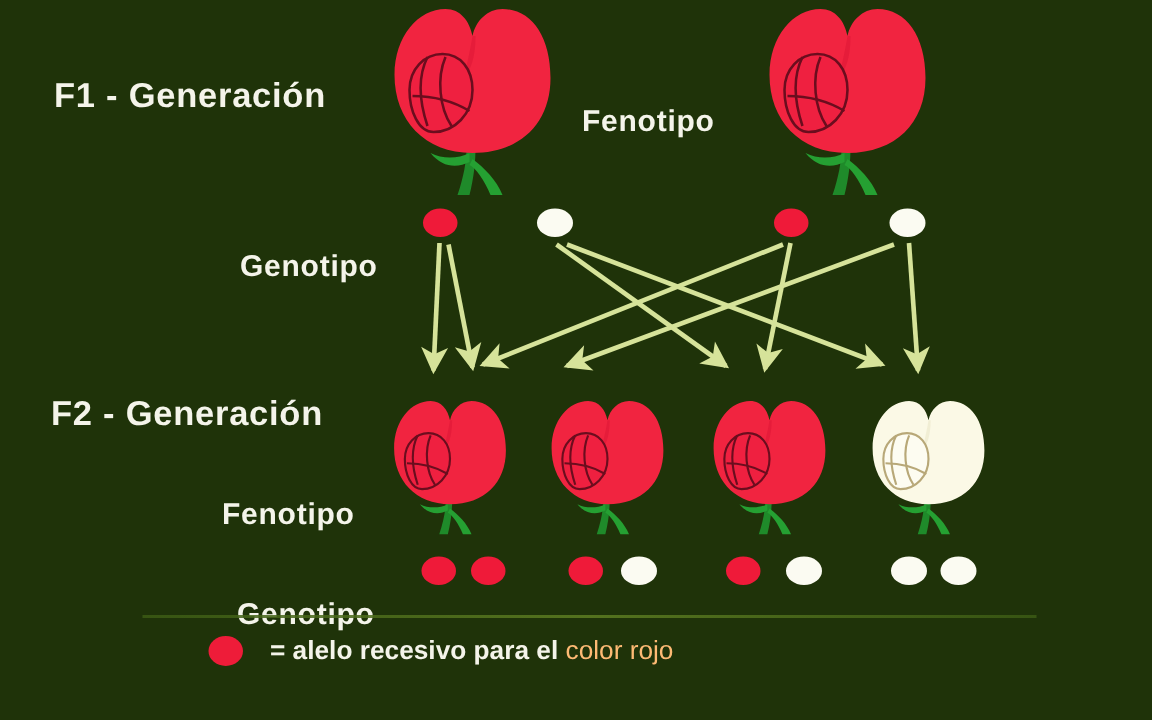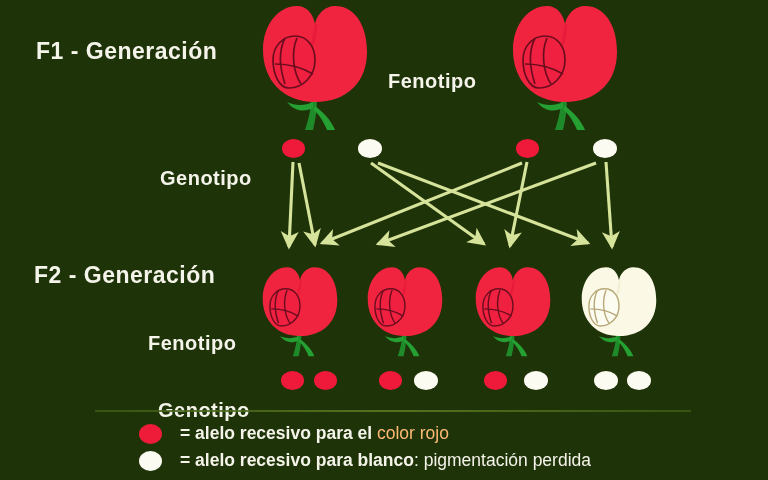--- a/index.html
+++ b/index.html
@@ -44,21 +44,21 @@
   }
   .legend-text .eq{font-weight:bold;}
   .legend-text .red-em{color:#fdba74;}
   .legend-text .bold{font-weight:bold;}
 </style>
 </head>
 <body>
 
 <div id="stage">
 
-  <div class="lbl gen-title" style="left:36px;top:38px;">F1 - Generación</div>
+  <div class="lbl gen-title" style="left:36px;top:50px;">F1 - Generación</div>
 
   <div class="lbl sub-title" style="left:388px;top:40px;">Fenotipo</div>
 
   <div class="lbl sub-title" style="left:160px;top:137px;">Genotipo</div>
 
   <div class="flower" style="left:255px;top:2px;">
     <svg width="120" height="130" viewBox="0 0 120 130">
       <path d="M56 96 C56 106 54 116 50 128 L58 128 C61 116 62 106 62 96 Z" fill="#1f8a2a"></path>
       <path d="M58 100 C50 104 40 104 32 100 C40 110 50 110 58 106 Z" fill="#25a032"></path>
       <path d="M60 104 C68 110 76 118 80 128 L72 128 C68 118 62 110 58 108 Z" fill="#25a032"></path>
@@ -212,18 +212,14 @@
   <div class="allele white" style="left:594px;top:371px;width:24px;height:19px;"></div>
   <div class="allele white" style="left:627px;top:371px;width:24px;height:19px;"></div>
 
   <div id="divider"></div>
 
   <div class="legend-row" style="left:139px;top:423px;">
     <div class="legend-dot red"></div>
     <div class="legend-text"><span class="eq">= alelo recesivo para el </span><span class="red-em">color rojo</span></div>
   </div>
 
-  <div class="legend-row" style="left:139px;top:450px;">
-    <div class="legend-dot white"></div>
-    <div class="legend-text"><span class="eq">= alelo recesivo para </span><span class="bold">blanco</span><span>: pigmentación perdida</span></div>
-  </div>
 
 </div>
 
 </body></html>

